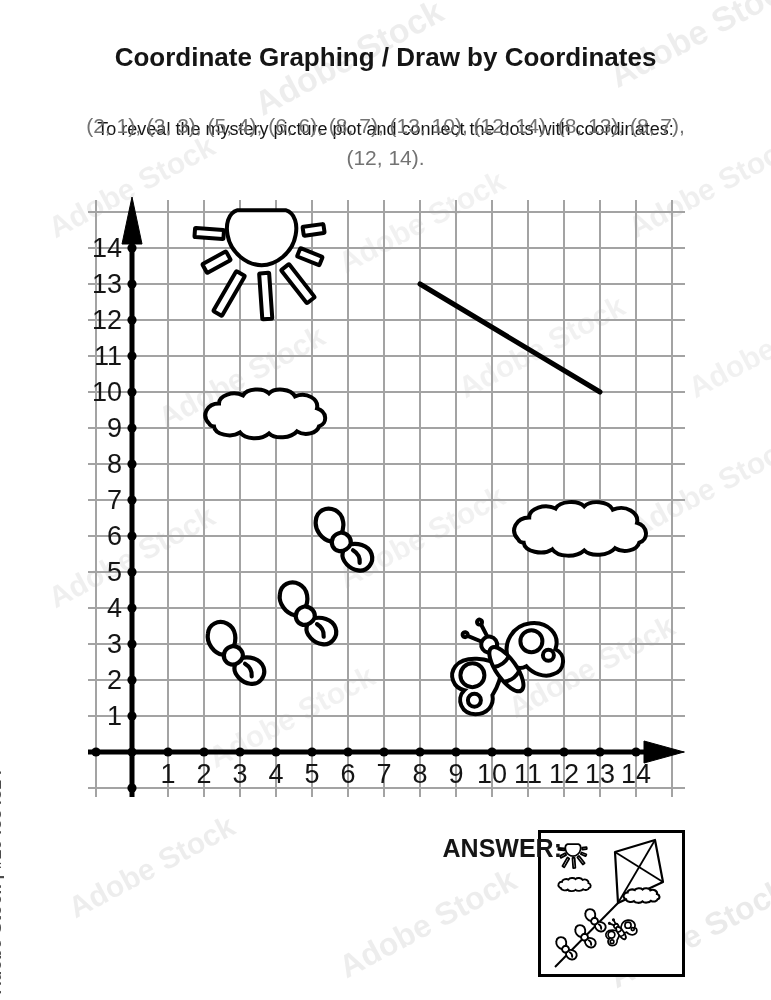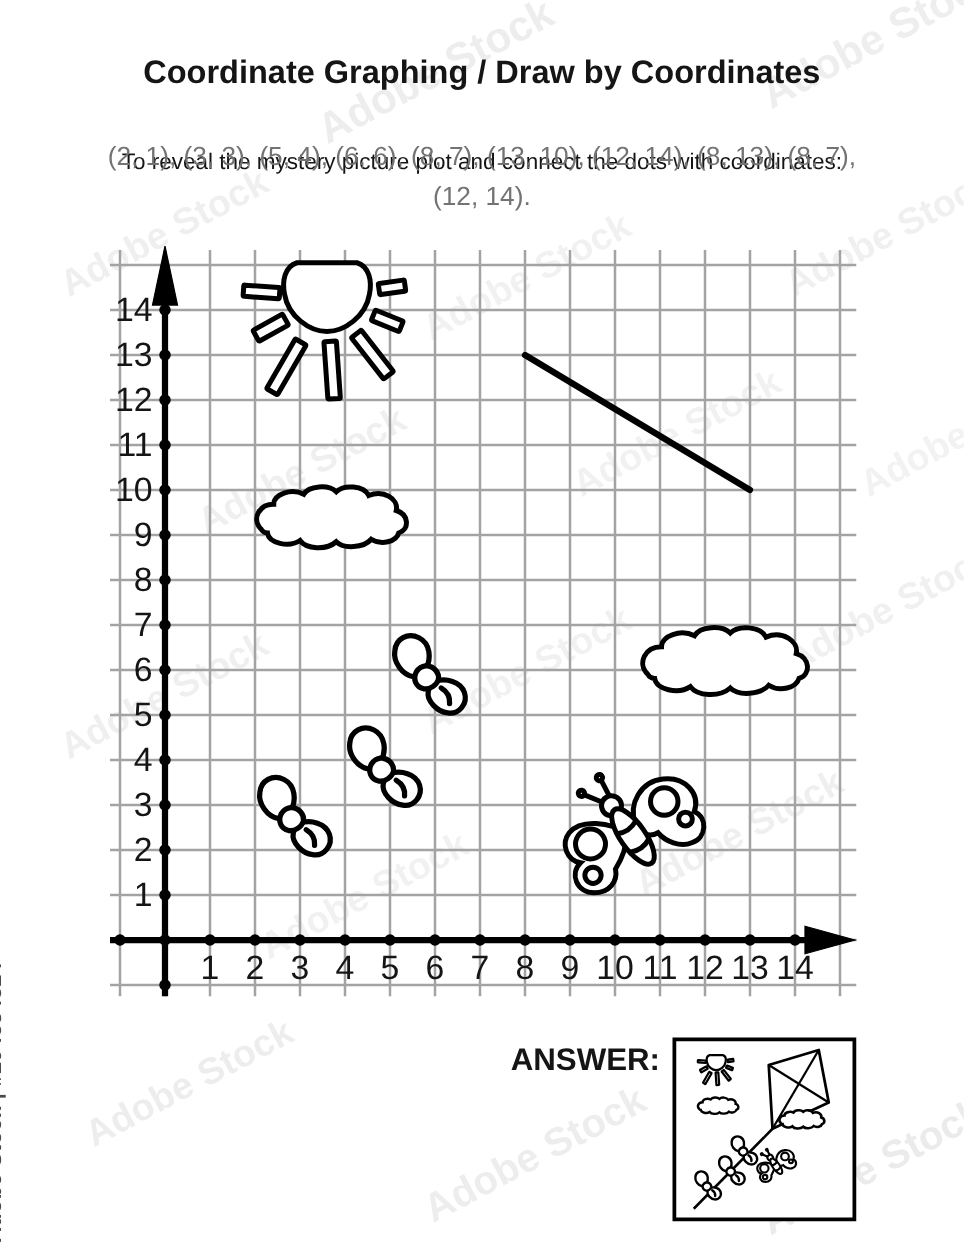--- a/index.html
+++ b/index.html
@@ -4,21 +4,21 @@
 <style>
   html,body{margin:0;padding:0;}
   body{width:771px;height:1000px;background:#fff;position:relative;overflow:hidden;
        font-family:"Liberation Sans",sans-serif;color:#111;}
   .hdr{position:absolute;left:0;width:100%;text-align:center;white-space:nowrap;}
   .title{top:42px;font-size:26px;font-weight:bold;color:#151515;}
   .instr{top:87px;font-size:18px;color:#151515;margin-top:32px;}
   .coords{font-size:21px;color:#737373;}
   .c1{top:114px;} .c2{top:146px;text-align:center;}
   .answer-label{position:absolute;top:834px;left:0;width:528px;text-align:right;
-       font-size:25px;font-weight:bold;color:#151515;}
+       font-size:25px;font-weight:bold;color:#151515;padding-left:34px;}
   #graph-svg{position:absolute;left:0;top:0;}
   .deco{stroke:#000;fill:#fff;}
   .wm-tile{position:absolute;font-weight:bold;color:#5a5a5a;white-space:nowrap;
        transform:rotate(-28deg);pointer-events:none;}
   .side-wm{position:absolute;left:6px;bottom:6px;transform-origin:left bottom;
        transform:rotate(-90deg);font-size:17px;font-weight:bold;color:#4a4a4a;
        white-space:nowrap;letter-spacing:0.5px;}
   text{font-family:"Liberation Sans",sans-serif;}
 </style>
 </head>

